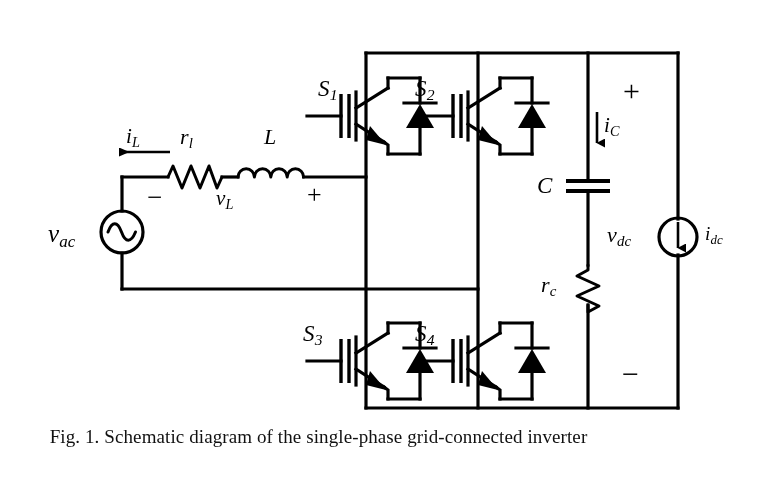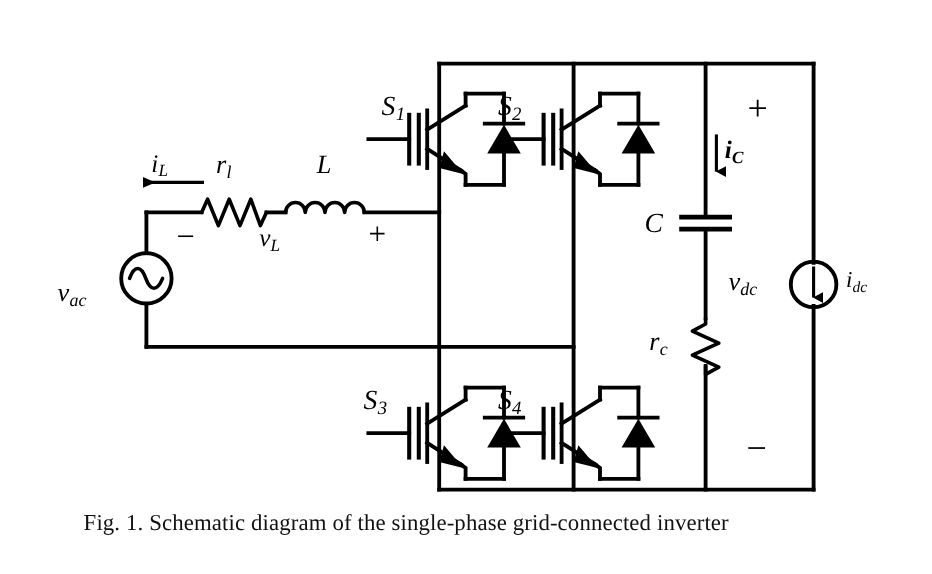--- a/index.html
+++ b/index.html
@@ -30,21 +30,20 @@
     position: absolute;
     left: 0;
     top: 426px;
     width: 637px;
     text-align: center;
     font-family: "Liberation Serif", "DejaVu Serif", serif;
     font-size: 19px;
     color: #111111;
     letter-spacing: 0.1px;
     white-space: nowrap;
-    margin-left: 20px;
   }
   
   .lbl {
     position: absolute;
     font-family: "Liberation Serif", "DejaVu Serif", serif;
     font-style: italic;
     color: #000000;
     line-height: 1;
     white-space: nowrap;
     user-select: none;
@@ -223,21 +222,21 @@
 
       <path class="wt" d="M588,265 L588,270 L577,276 L599,286 L577,296 L599,306 L588,312 L588,305"></path>
     </g>
 
     <g>
       <circle cx="678" cy="237" r="19" class="w"></circle>
       <path class="arw" d="M678,222 L678,248" marker-end="url(#arrowdown)"></path>
     </g>
   </svg>
 
-  <span class="lbl" style="left:48px; top:233px; font-size:22px;"><span>v</span><sub>ac</sub></span>
+  <span class="lbl" style="left:48px; top:221px; font-size:25px;"><span>v</span><sub>ac</sub></span>
 
   <span class="lbl" style="left:126px; top:126px; font-size:21px;"><span>i</span><sub>L</sub></span>
 
   <span class="lbl" style="left:180px; top:126px; font-size:22px;"><span>r</span><sub>l</sub></span>
 
   <span class="lbl" style="left:264px; top:126px; font-size:22px;"><span>L</span></span>
 
   <span class="sign" style="left:147px; top:184px; font-size:27px;">−</span>
 
   <span class="lbl" style="left:216px; top:188px; font-size:21px;text-align:center;"><span>v</span><sub>L</sub></span>
@@ -247,21 +246,21 @@
   <span class="lbl" style="left:303px; top:77px; font-size:23px;margin-left:15px;"><span>S</span><sub>1</sub></span>
 
   <span class="lbl" style="left:415px; top:77px; font-size:23px;"><span>S</span><sub>2</sub></span>
 
   <span class="lbl" style="left:303px; top:322px; font-size:23px;text-align:center;"><span>S</span><sub>3</sub></span>
 
   <span class="lbl" style="left:415px; top:322px; font-size:23px;"><span>S</span><sub>4</sub></span>
 
   <span class="sign" style="left:623px; top:76px; font-size:30px;">+</span>
 
-  <span class="lbl" style="left:604px; top:115px; font-size:21px;font-weight:bold;"><span>i</span><sub>C</sub></span>
+  <span class="lbl" style="left:604px; top:115px; font-size:21px;"><span>i</span><sub>C</sub></span>
 
   <span class="lbl" style="left:537px; top:174px; font-size:23px;"><span>C</span></span>
 
   <span class="lbl" style="left:541px; top:274px; font-size:22px;"><span>r</span><sub>c</sub></span>
 
   <span class="lbl" style="left:607px; top:224px; font-size:22px;text-align:center;"><span>v</span><sub>dc</sub></span>
 
   <span class="lbl" style="left:705px; top:224px; font-size:19px;"><span>i</span><sub>dc</sub></span>
 
   <span class="sign" style="left:622px; top:359px; font-size:30px;">−</span>

